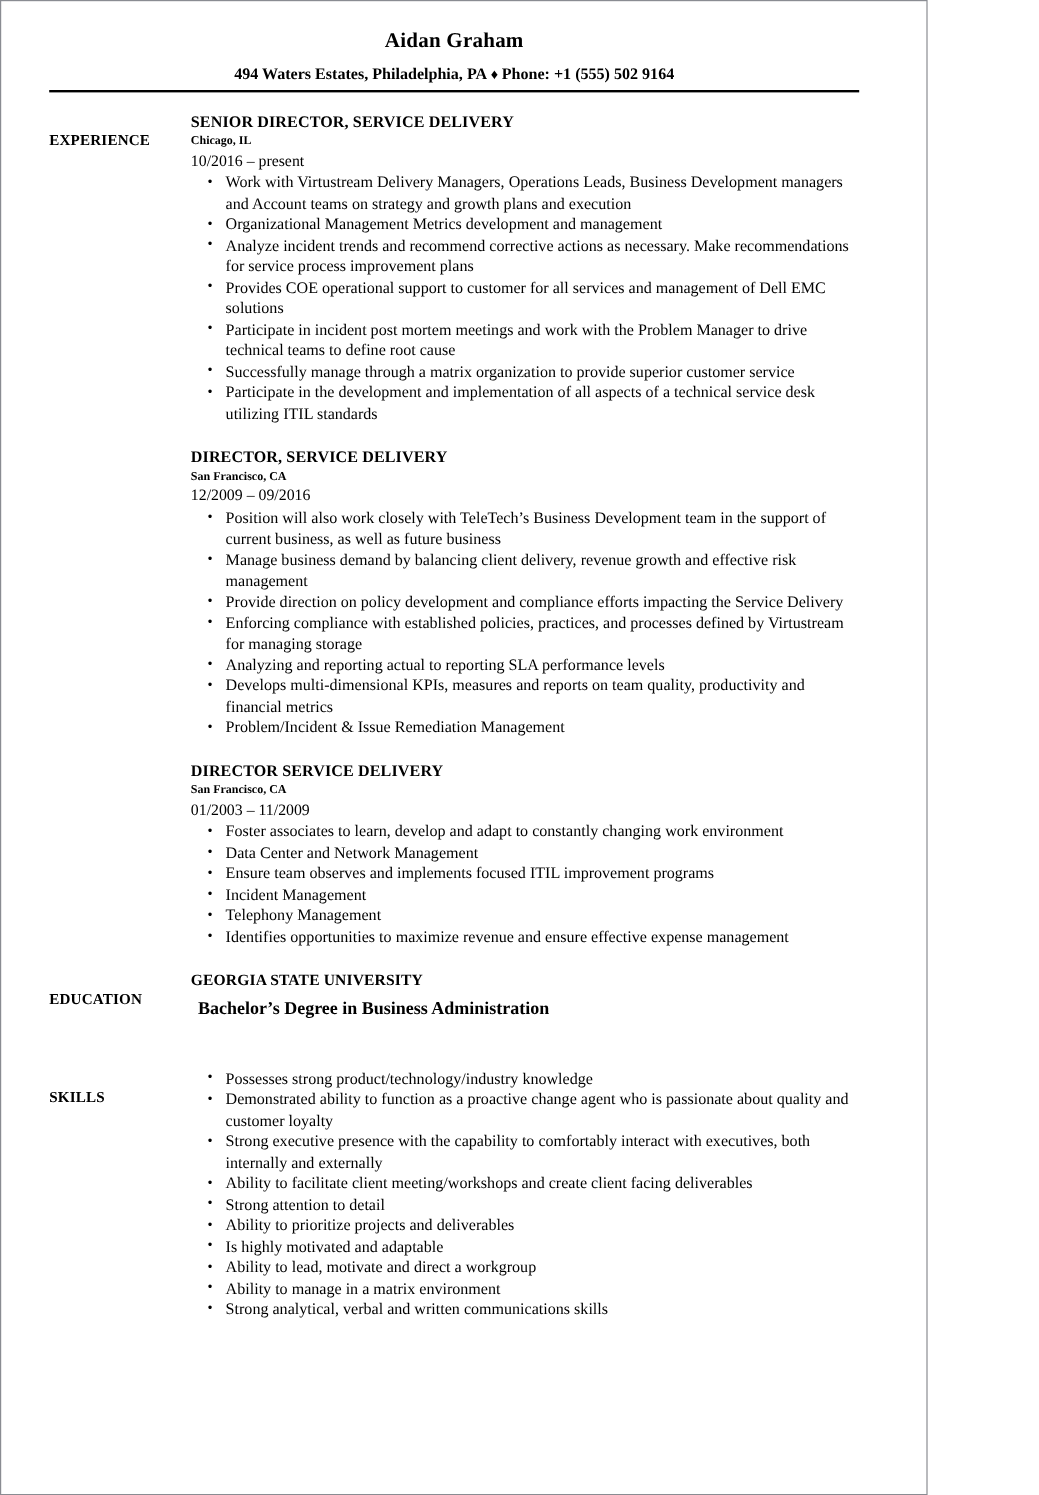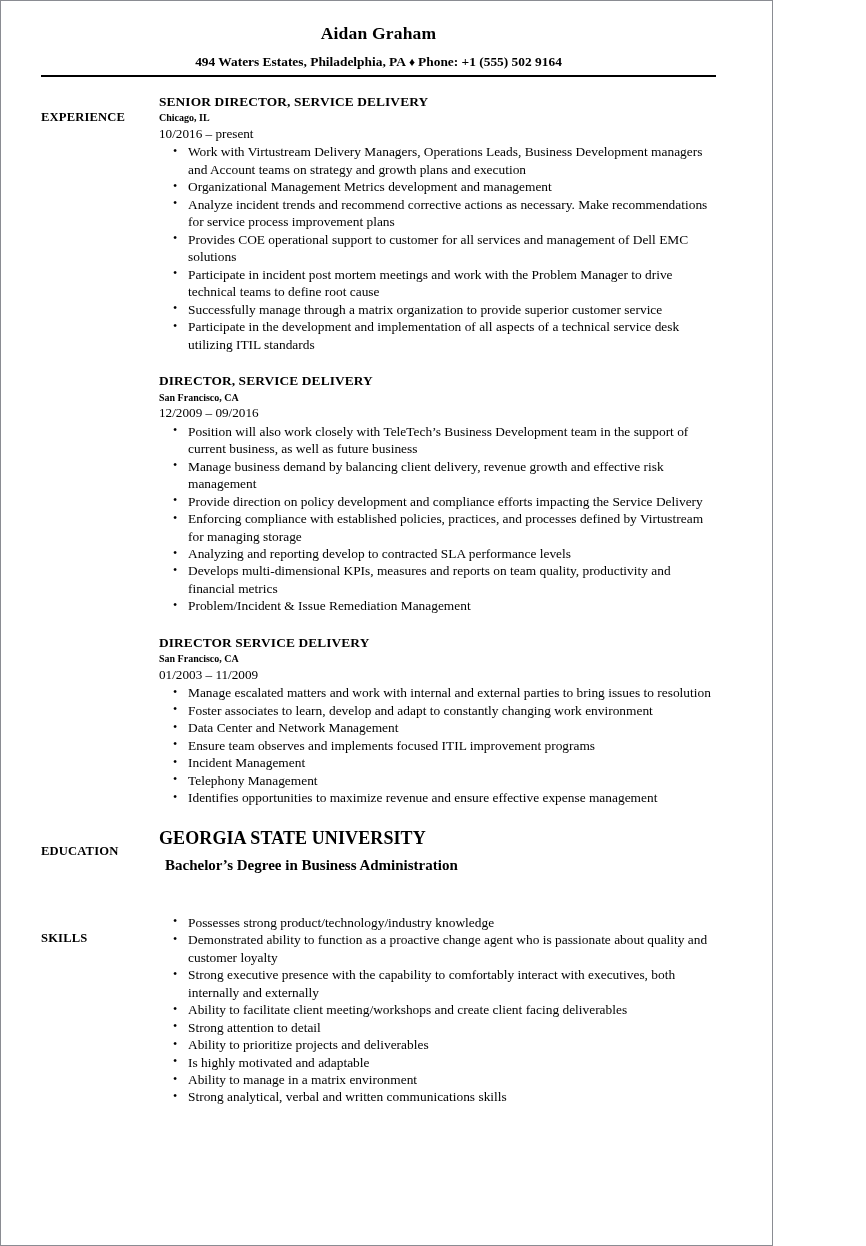--- a/index.html
+++ b/index.html
@@ -115,21 +115,21 @@
     position: absolute;
     left: 14px;
     top: -0.5px;
     font-size: 12px;
     line-height: 1.45;
   }
 
   
   .edu-school {
     font-weight: bold;
-    font-size: 18px;
+    font-size: 13px;
     letter-spacing: 0.1px;
     line-height: 1.3;
     margin: 0 0 2px 0;
   }
   .edu-degree {
     font-weight: bold;
     font-size: 15px;
     line-height: 1.3;
     margin: 6px;
   }
@@ -172,32 +172,31 @@
 
         <div class="job">
           <div class="job-title">DIRECTOR, SERVICE DELIVERY</div>
           <div class="job-loc">San Francisco, CA</div>
           <div class="job-dates">12/2009 – 09/2016</div>
           <ul class="bullets">
             <li>Position will also work closely with TeleTech’s Business Development team in the support of current business, as well as future business</li>
             <li>Manage business demand by balancing client delivery, revenue growth and effective risk management</li>
             <li>Provide direction on policy development and compliance efforts impacting the Service Delivery</li>
             <li>Enforcing compliance with established policies, practices, and processes defined by Virtustream for managing storage</li>
-            <li>Analyzing and reporting develop to contracted SLA performance levels</li>
+            <li>Analyzing and reporting actual to reporting SLA performance levels</li>
             <li>Develops multi-dimensional KPIs, measures and reports on team quality, productivity and financial metrics</li>
             <li>Problem/Incident &amp; Issue Remediation Management</li>
           </ul>
         </div>
 
         <div class="job">
           <div class="job-title">DIRECTOR SERVICE DELIVERY</div>
           <div class="job-loc">San Francisco, CA</div>
           <div class="job-dates">01/2003 – 11/2009</div>
           <ul class="bullets">
-            <li>Manage escalated matters and work with internal and external parties to bring issues to resolution</li>
             <li>Foster associates to learn, develop and adapt to constantly changing work environment</li>
             <li>Data Center and Network Management</li>
             <li>Ensure team observes and implements focused ITIL improvement programs</li>
             <li>Incident Management</li>
             <li>Telephony Management</li>
             <li>Identifies opportunities to maximize revenue and ensure effective expense management</li>
           </ul>
         </div>
 
       </div>
@@ -219,20 +218,21 @@
       <div class="sec-label">SKILLS</div>
       <div class="sec-body">
         <ul class="bullets">
           <li>Possesses strong product/technology/industry knowledge</li>
           <li>Demonstrated ability to function as a proactive change agent who is passionate about quality and customer loyalty</li>
           <li>Strong executive presence with the capability to comfortably interact with executives, both internally and externally</li>
           <li>Ability to facilitate client meeting/workshops and create client facing deliverables</li>
           <li>Strong attention to detail</li>
           <li>Ability to prioritize projects and deliverables</li>
           <li>Is highly motivated and adaptable</li>
+          <li>Ability to lead, motivate and direct a workgroup</li>
           <li>Ability to manage in a matrix environment</li>
           <li>Strong analytical, verbal and written communications skills</li>
         </ul>
       </div>
     </div>
 
   </div>
 </div>
 
 </body></html>

